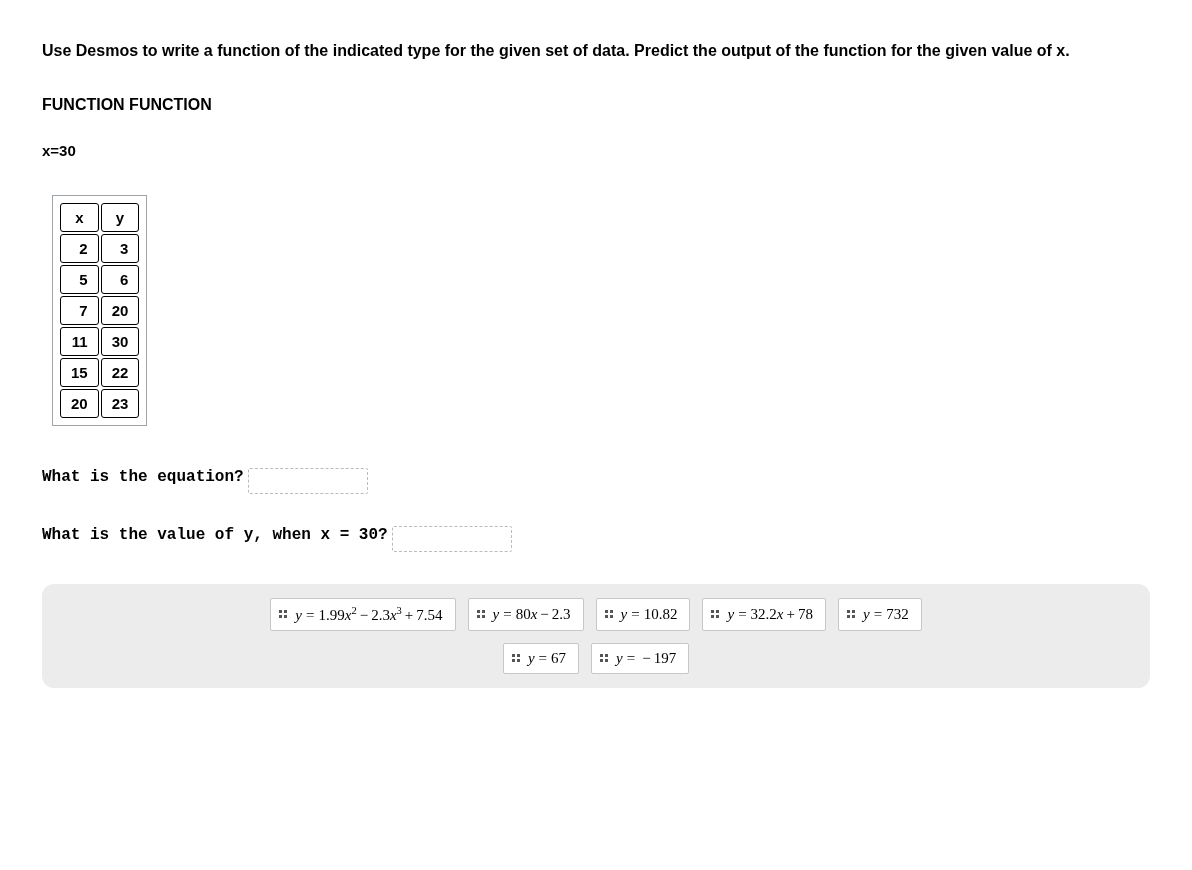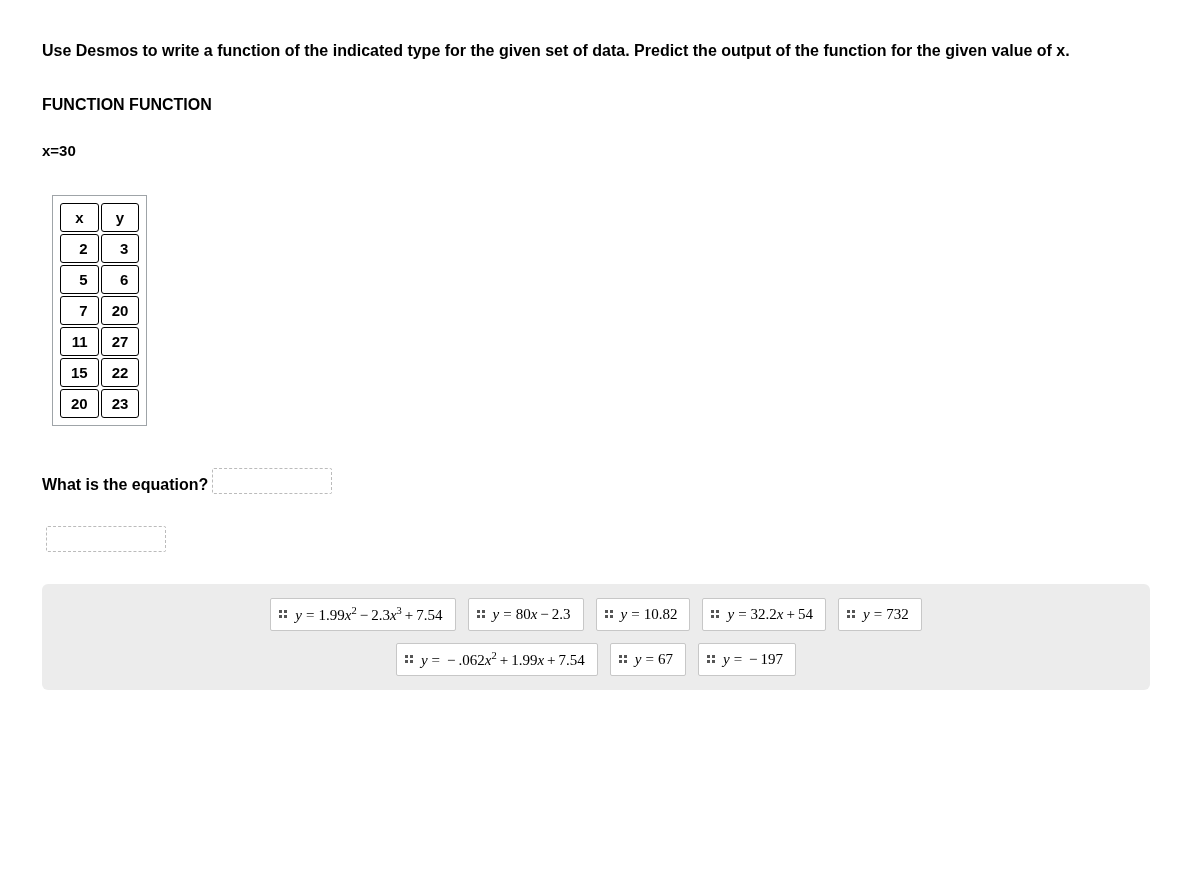--- a/index.html
+++ b/index.html
@@ -48,40 +48,41 @@
       font-size: 15px;
       min-width: 38px;
       border-radius: 3px;
       font-weight: bold;
     }
     .data-table th {
       text-align: center;
     }
     .question-row {
       display: flex;
-      align-items: flex-end;
+      align-items: flex-start;
       margin-bottom: 32px;
+      font-family: Liberation Mono, monospace;
     }
     .question-label {
       font-size: 16px;
       font-weight: bold;
     }
     .drop-zone {
       display: inline-block;
       border: 1.5px dashed #bbb;
       border-radius: 2px;
       width: 120px;
       height: 26px;
       margin-left: 4px;
     }
     .answer-bank {
       background: #ececec;
       padding: 14px;
       margin-top: 28px;
-      border-radius: 6px;
+      border-radius: 12px;
     }
     .answer-row {
       display: flex;
       justify-content: center;
       gap: 12px;
       flex-wrap: wrap;
     }
     .answer-row + .answer-row {
       margin-top: 12px;
     }
@@ -155,40 +156,41 @@
         <tr>
           <td>5</td>
           <td>6</td>
         </tr>
         <tr>
           <td>7</td>
           <td>20</td>
         </tr>
         <tr>
           <td>11</td>
-          <td>27</td>
+          <td>30</td>
         </tr>
         <tr>
           <td>15</td>
           <td>22</td>
         </tr>
         <tr>
           <td>20</td>
           <td>23</td>
         </tr>
       </tbody>
   </table>
 </div>
 
 <div class="question-row">
   <span class="question-label">What is the equation?</span>
   <span class="drop-zone"></span>
 </div>
 
 <div class="question-row">
+  <span class="question-label">What is the value of y, when x = 30?</span>
   <span class="drop-zone"></span>
 </div>
 
 <div class="answer-bank">
   <div class="answer-row" id="answer-row-1">
       <div class="answer-chip">
         <span class="grip">
           <span></span>
           <span></span>
           <span></span>
@@ -214,49 +216,40 @@
         </span>
         <span><span class="math">y<span class="eq">=</span><span class="num">10.82</span></span></span>
       </div>
       <div class="answer-chip">
         <span class="grip">
           <span></span>
           <span></span>
           <span></span>
           <span></span>
         </span>
-        <span><span class="math">y<span class="eq">=</span><span class="num">32.2</span>x<span class="op">+</span><span class="num">54</span></span></span>
+        <span><span class="math">y<span class="eq">=</span><span class="num">32.2</span>x<span class="op">+</span><span class="num">78</span></span></span>
       </div>
       <div class="answer-chip">
         <span class="grip">
           <span></span>
           <span></span>
           <span></span>
           <span></span>
         </span>
         <span><span class="math">y<span class="eq">=</span><span class="num">732</span></span></span>
       </div>
     </div>
   <div class="answer-row" id="answer-row-2">
       <div class="answer-chip">
         <span class="grip">
           <span></span>
           <span></span>
           <span></span>
           <span></span>
         </span>
-        <span><span class="math">y<span class="eq">=</span><span class="op">−</span><span class="num">.062</span>x<sup>2</sup><span class="op">+</span><span class="num">1.99</span>x<span class="op">+</span><span class="num">7.54</span></span></span>
-      </div>
-      <div class="answer-chip">
-        <span class="grip">
-          <span></span>
-          <span></span>
-          <span></span>
-          <span></span>
-        </span>
         <span><span class="math">y<span class="eq">=</span><span class="num">67</span></span></span>
       </div>
       <div class="answer-chip">
         <span class="grip">
           <span></span>
           <span></span>
           <span></span>
           <span></span>
         </span>
         <span><span class="math">y<span class="eq">=</span><span class="op">−</span><span class="num">197</span></span></span>

